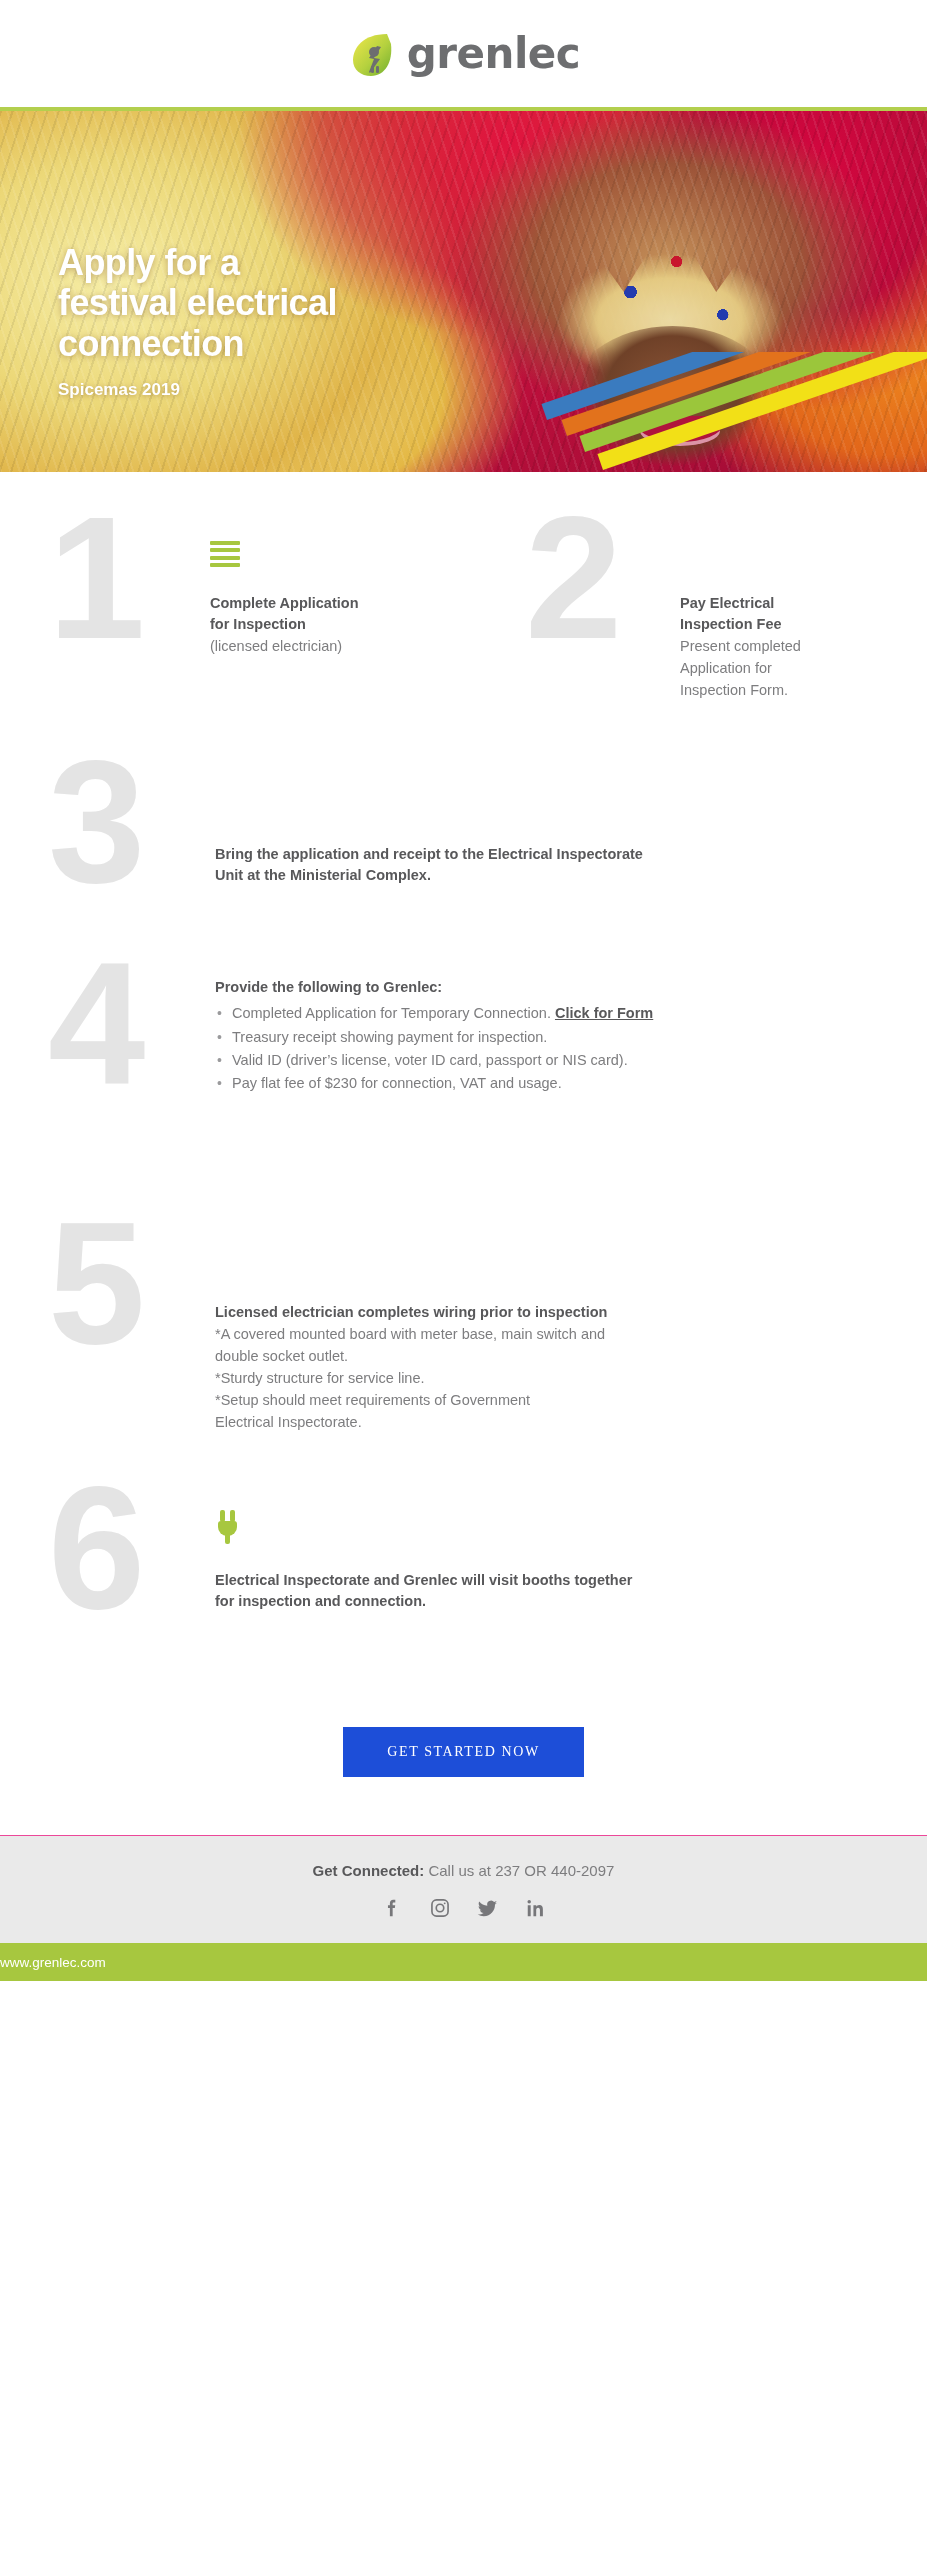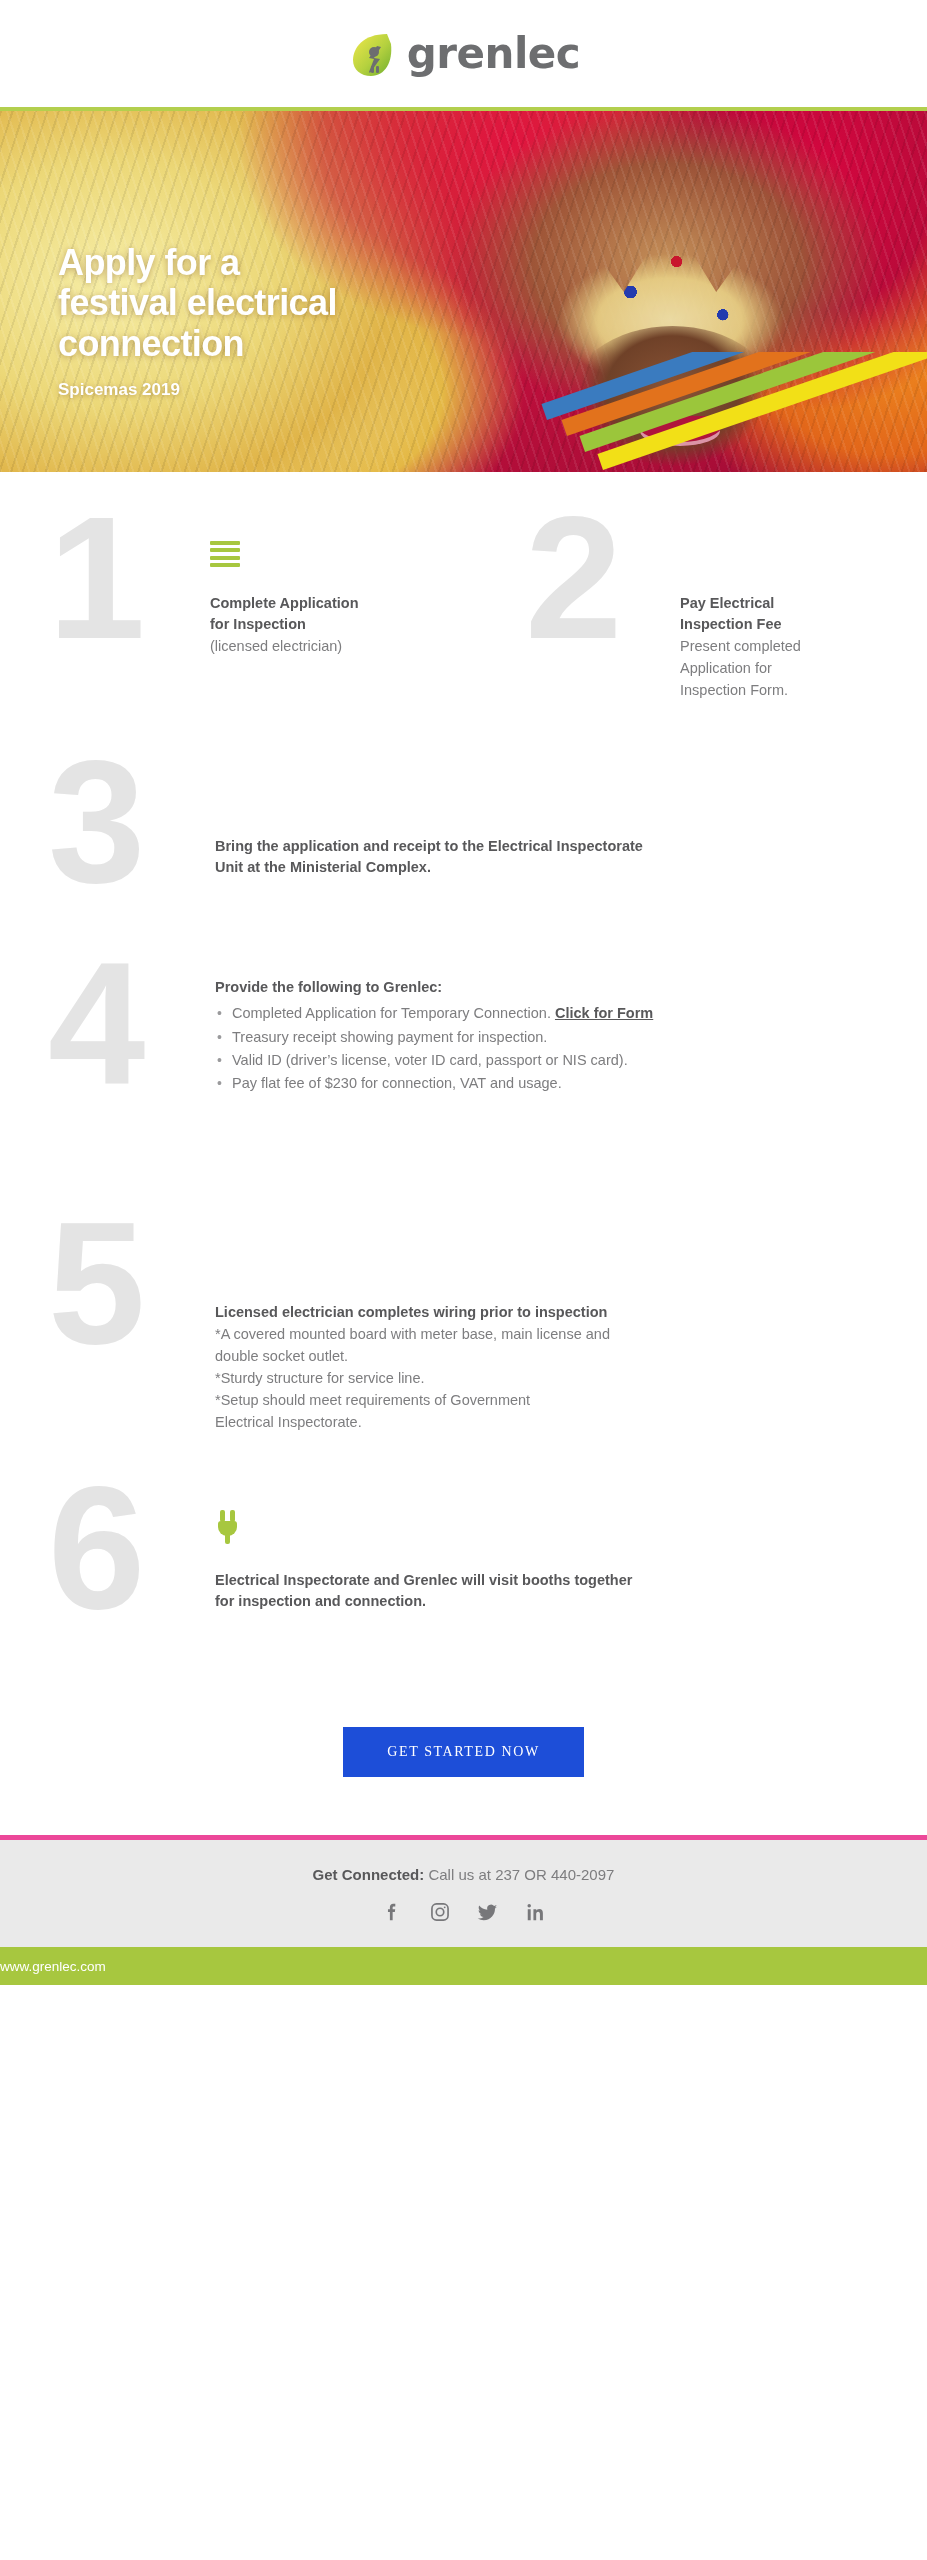--- a/index.html
+++ b/index.html
@@ -201,21 +201,21 @@
     font-size: 14px;
     font-weight: normal;
     letter-spacing: 1.6px;
     padding: 17px 44px;
     border: none;
     cursor: pointer;
     font-family: Liberation Serif, serif;
   }
 
   
-  .footer { background: #eaeaea; padding: 26px 0 22px; text-align: center; border-top: 5px solid #ec4899; }
+  .footer { background: #eaeaea; padding: 26px 0 22px; text-align: center; border-top: 1px solid #ec4899; }
   .footer-line { font-size: 15px; color: #7d7d7f; }
   .footer-line b { color: #58585a; }
   .socials { margin-top: 16px; display: flex; justify-content: center; gap: 22px; }
   .soc { width: 26px; height: 26px; display: inline-flex; align-items: center; justify-content: center; color: #77777a; }
   .soc svg { display: block; }
   .footer-bar { background: #a7c73f; padding: 10px 0; text-align: left; }
   .footer-bar a, .footer-bar span { color: #ffffff; font-size: 13.5px; text-decoration: none; }
 </style>
 </head>
 <body>
@@ -294,21 +294,21 @@
         <div class="step-head" style="margin-top:22px;">Pay Electrical
 Inspection Fee</div>
         <div class="step-body">Present completed
 Application for
 Inspection Form.</div>
       </div>
     </div>
 
     <div class="step-row" style="height:225px;">
       <div class="bignum" style="left:48px; top:-8px;">3</div>
-      <div style="position:absolute; left:215px; top:32px; width:660px;">
+      <div style="position:absolute; left:215px; top:40px; width:660px;">
         <div class="icon-box">
           <span class="ic-building">
             <span class="w w1"></span><span class="w w2"></span>
             <span class="w w3"></span><span class="w w4"></span>
             <span class="w w5"></span>
           </span>
         </div>
         <div class="step-head" style="margin-top:28px;">Bring the application and receipt to the Electrical Inspectorate
 Unit at the Ministerial Complex.</div>
       </div>
@@ -330,21 +330,21 @@
       </div>
     </div>
 
     <div class="step-row" style="height:265px;">
       <div class="bignum" style="left:48px; top:-22px;">5</div>
       <div style="position:absolute; left:215px; top:25px; width:660px;">
         <div class="icon-box">
           <span class="ic-badge"><span class="clip"></span><span class="head"></span><span class="body"></span></span>
         </div>
         <div class="step-head" style="margin-top:26px;">Licensed electrician completes wiring prior to inspection</div>
-        <div class="step-body">*A covered mounted board with meter base, main license and
+        <div class="step-body">*A covered mounted board with meter base, main switch and
  double socket outlet.
 *Sturdy structure for service line.
 *Setup should meet requirements of Government
  Electrical Inspectorate.</div>
       </div>
     </div>
 
     <div class="step-row" style="height:190px;">
       <div class="bignum" style="left:48px; top:-22px;">6</div>
       <div style="position:absolute; left:215px; top:28px; width:660px;">

